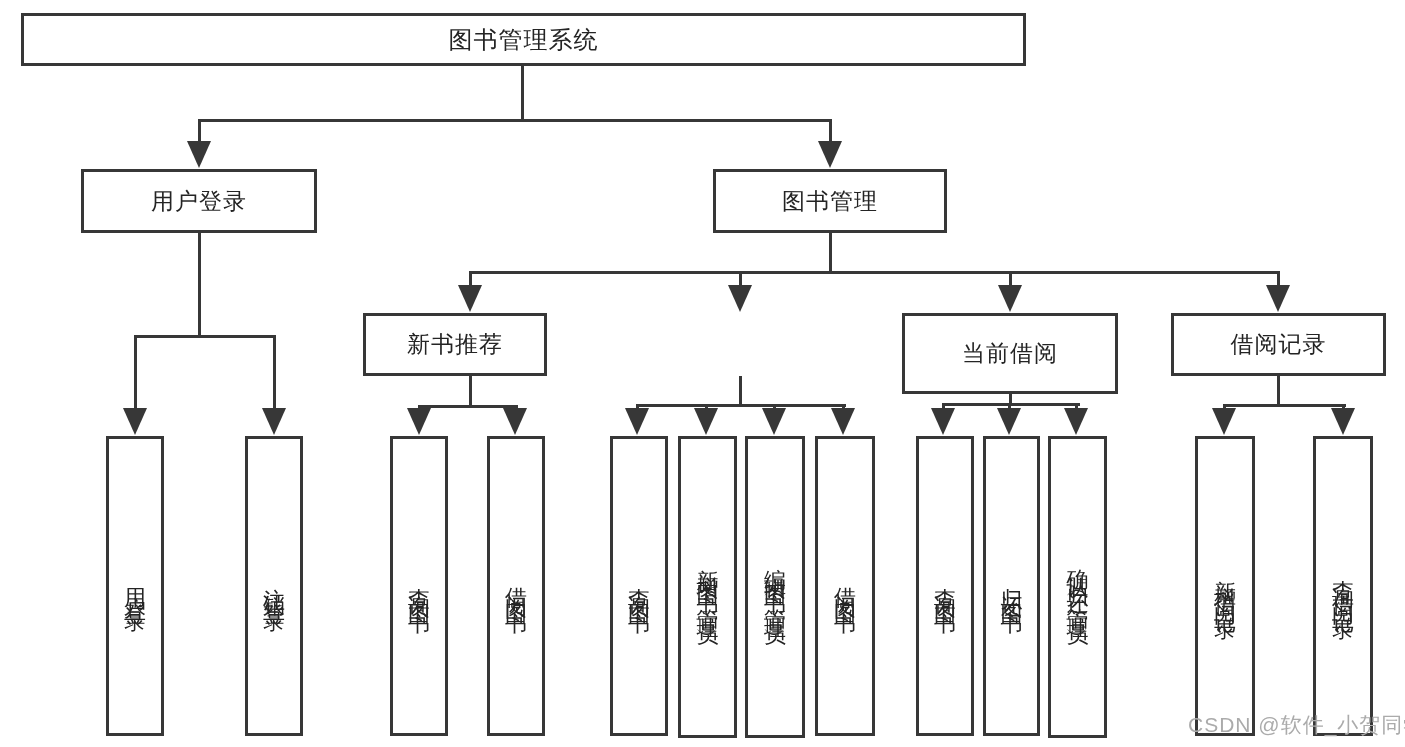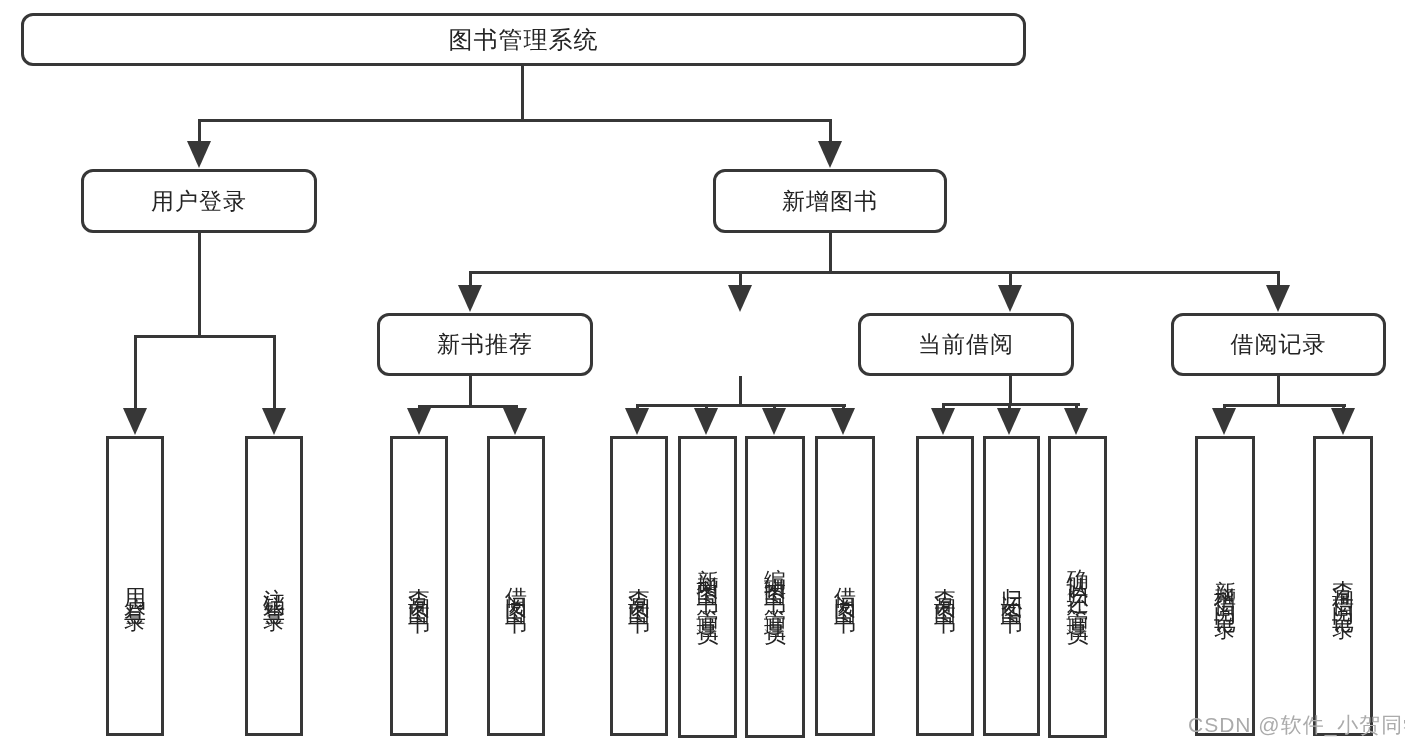--- a/index.html
+++ b/index.html
@@ -5,21 +5,21 @@
   html,body{margin:0;padding:0;background:#ffffff;}
   .canvas{
     position:relative;width:1405px;height:747px;background:#ffffff;
     font-family:"Liberation Sans",sans-serif;overflow:hidden;
   }
   .box{
     position:absolute;background:#ffffff;border:3px solid #373737;
     box-sizing:border-box;display:flex;align-items:center;justify-content:center;
     color:#242424;
   }
-  .hbox{font-size:23px;letter-spacing:1px;border-radius:12px;}
+  .hbox{font-size:23px;letter-spacing:1px;}
   .rootbox{font-size:24px;}
   .vbox span{
     writing-mode:vertical-rl;text-orientation:upright;
     font-size:22px;letter-spacing:8px;line-height:1;color:#242424;
   }
   .hline,.vline{position:absolute;background:#373737;}
   .hline{height:3px;}
   .vline{width:3px;}
   .arrow{
     position:absolute;width:0;height:0;
@@ -97,29 +97,29 @@
 
   <div class="box hbox rootbox" style="left:21px;top:13px;width:1005px;height:53px">
     <span>图书管理系统</span>
   </div>
 
   <div class="box hbox" style="left:81px;top:169px;width:236px;height:64px">
     <span>用户登录</span>
   </div>
 
   <div class="box hbox" style="left:713px;top:169px;width:234px;height:64px">
-    <span>新增图书</span>
+    <span>图书管理</span>
   </div>
 
-  <div class="box hbox" style="left:377px;top:313px;width:216px;height:63px">
+  <div class="box hbox" style="left:363px;top:313px;width:184px;height:63px">
     <span>新书推荐</span>
   </div>
 
 
-  <div class="box hbox" style="left:858px;top:313px;width:216px;height:63px">
+  <div class="box hbox" style="left:902px;top:313px;width:216px;height:81px">
     <span>当前借阅</span>
   </div>
 
   <div class="box hbox" style="left:1171px;top:313px;width:215px;height:63px">
     <span>借阅记录</span>
   </div>
 
   <div class="box vbox" style="left:106px;top:436px;width:58px;height:300px">
     <span>用户登录</span>
   </div>

